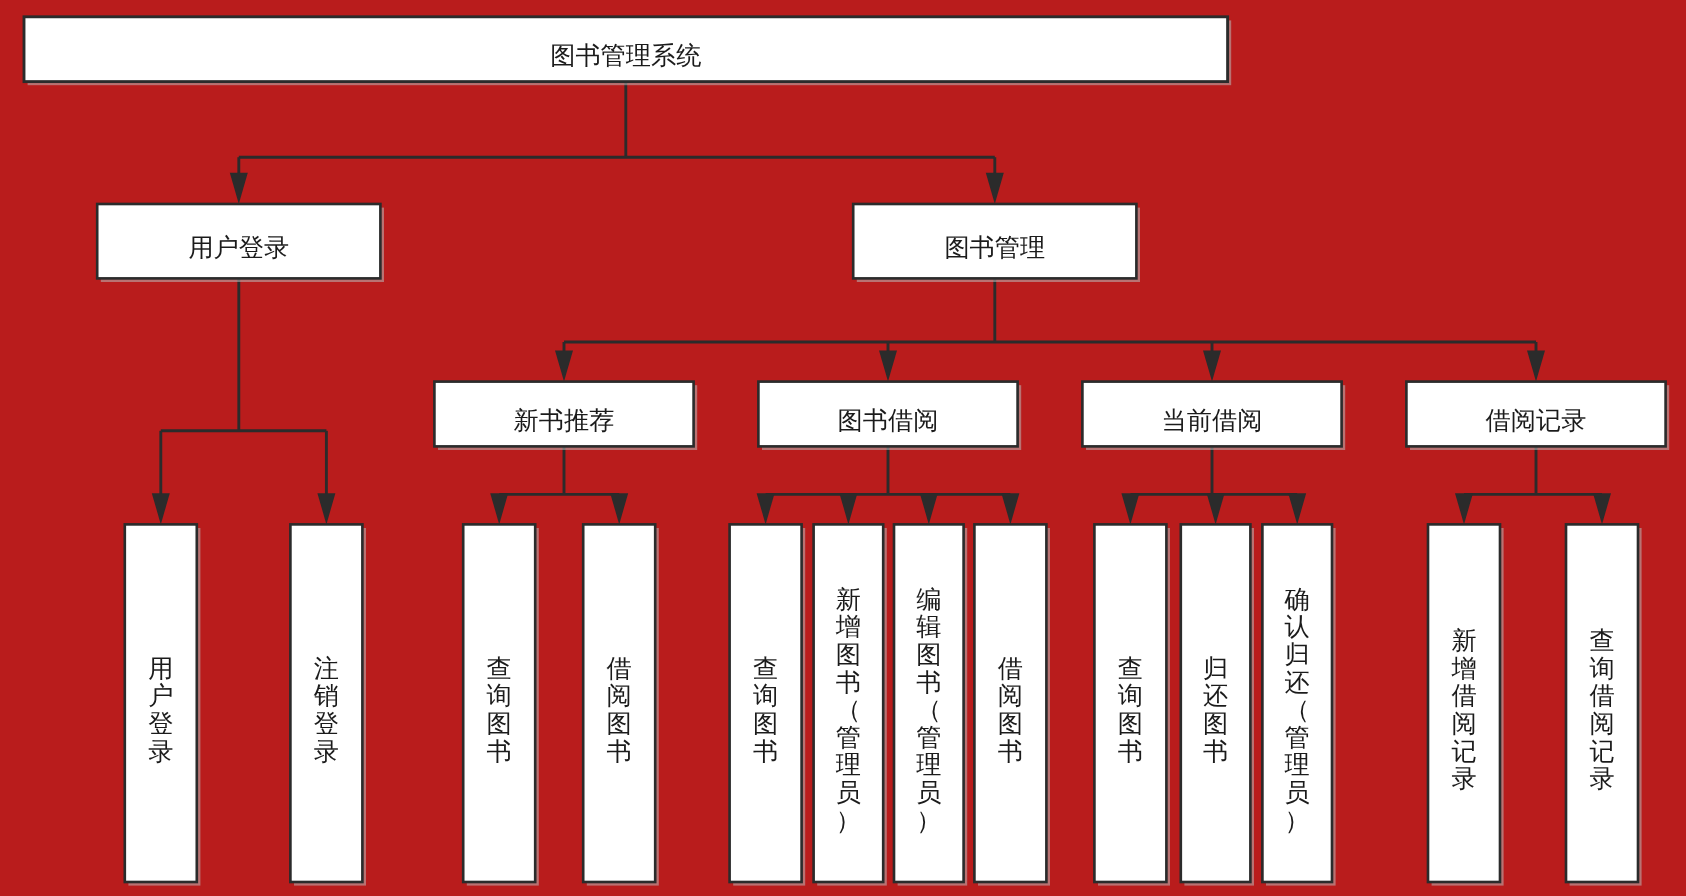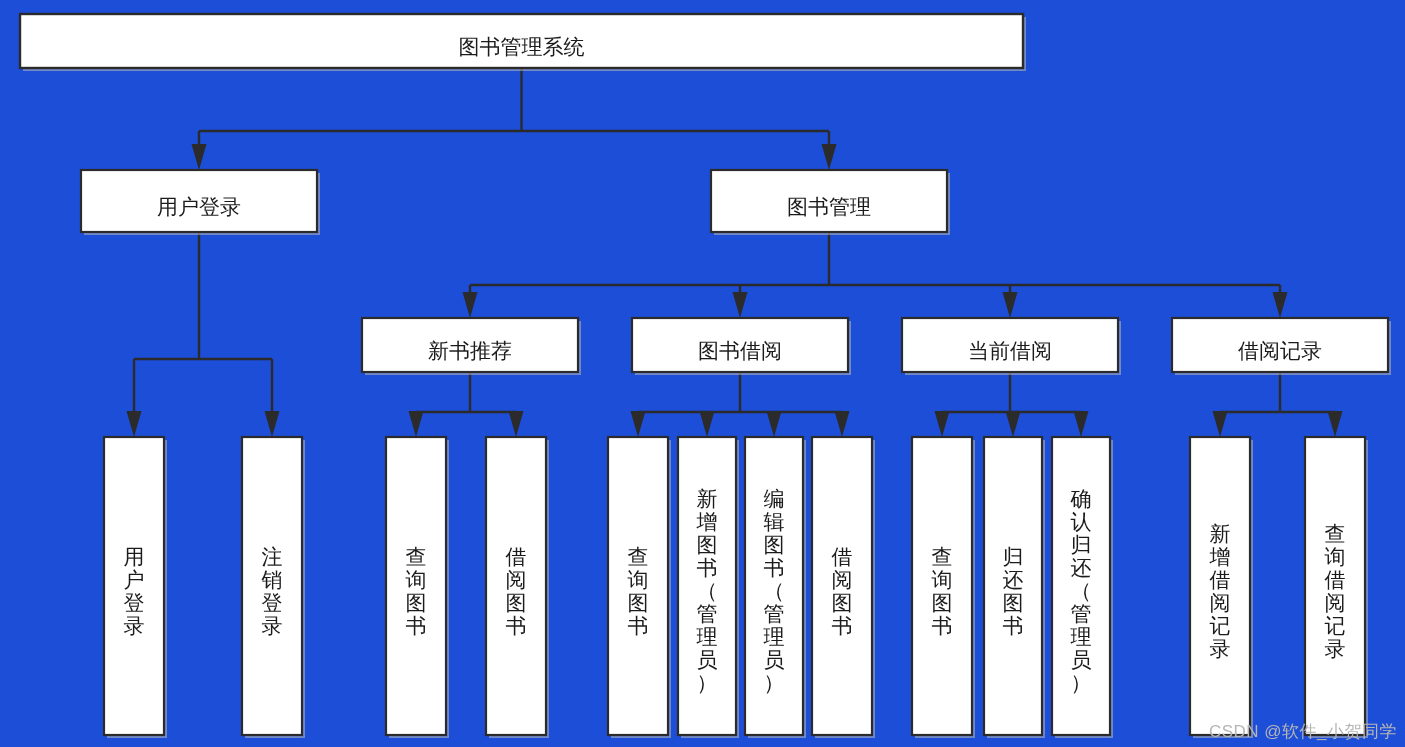--- a/index.html
+++ b/index.html
@@ -7,21 +7,21 @@
     padding: 0;
     background: #ffffff;
   }
   body {
     font-family: "Liberation Sans", "DejaVu Sans", sans-serif;
   }
   #stage {
     position: relative;
     width: 1405px;
     height: 747px;
-    background: #1d4ed8;
+    background: #b91c1c;
     overflow: hidden;
   }
   #diagram {
     position: absolute;
     left: 0;
     top: 0;
     width: 1405px;
     height: 747px;
   }
   .node-box {
@@ -221,14 +221,13 @@
           <rect x="1190" y="437" width="60" height="298" class="node-box"></rect>
           <text x="1220" y="534.94" class="node-label" font-size="20" text-anchor="middle"><tspan x="1220" dy="0">新</tspan><tspan x="1220" dy="23">增</tspan><tspan x="1220" dy="23">借</tspan><tspan x="1220" dy="23">阅</tspan><tspan x="1220" dy="23">记</tspan><tspan x="1220" dy="23">录</tspan></text>
         </g>
         <g>
           <rect x="1308" y="440" width="60" height="298" class="shadow"></rect>
           <rect x="1305" y="437" width="60" height="298" class="node-box"></rect>
           <text x="1335" y="534.94" class="node-label" font-size="20" text-anchor="middle"><tspan x="1335" dy="0">查</tspan><tspan x="1335" dy="23">询</tspan><tspan x="1335" dy="23">借</tspan><tspan x="1335" dy="23">阅</tspan><tspan x="1335" dy="23">记</tspan><tspan x="1335" dy="23">录</tspan></text>
         </g>
       </g>
   </svg>
-  <div class="watermark">CSDN @软件_小贺同学</div>
 </div>
 
 </body></html>

